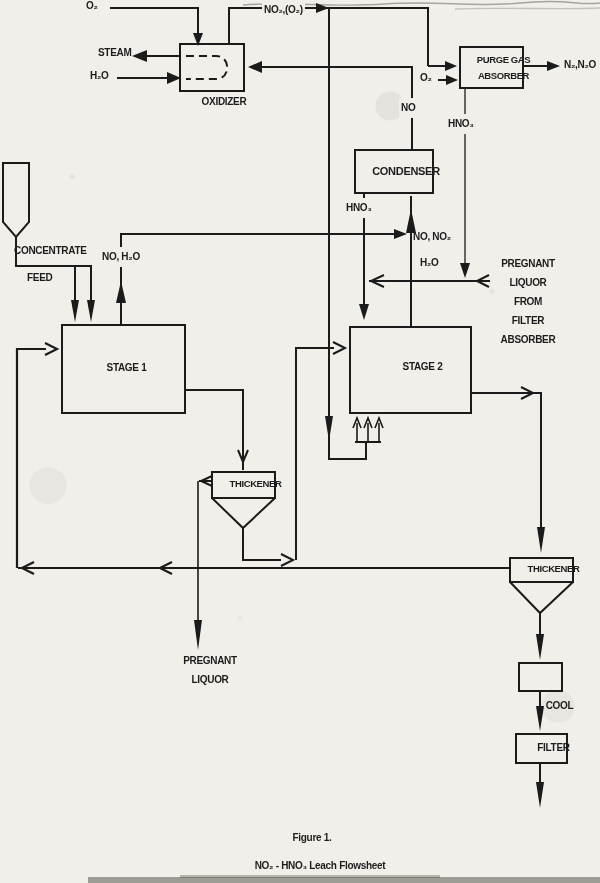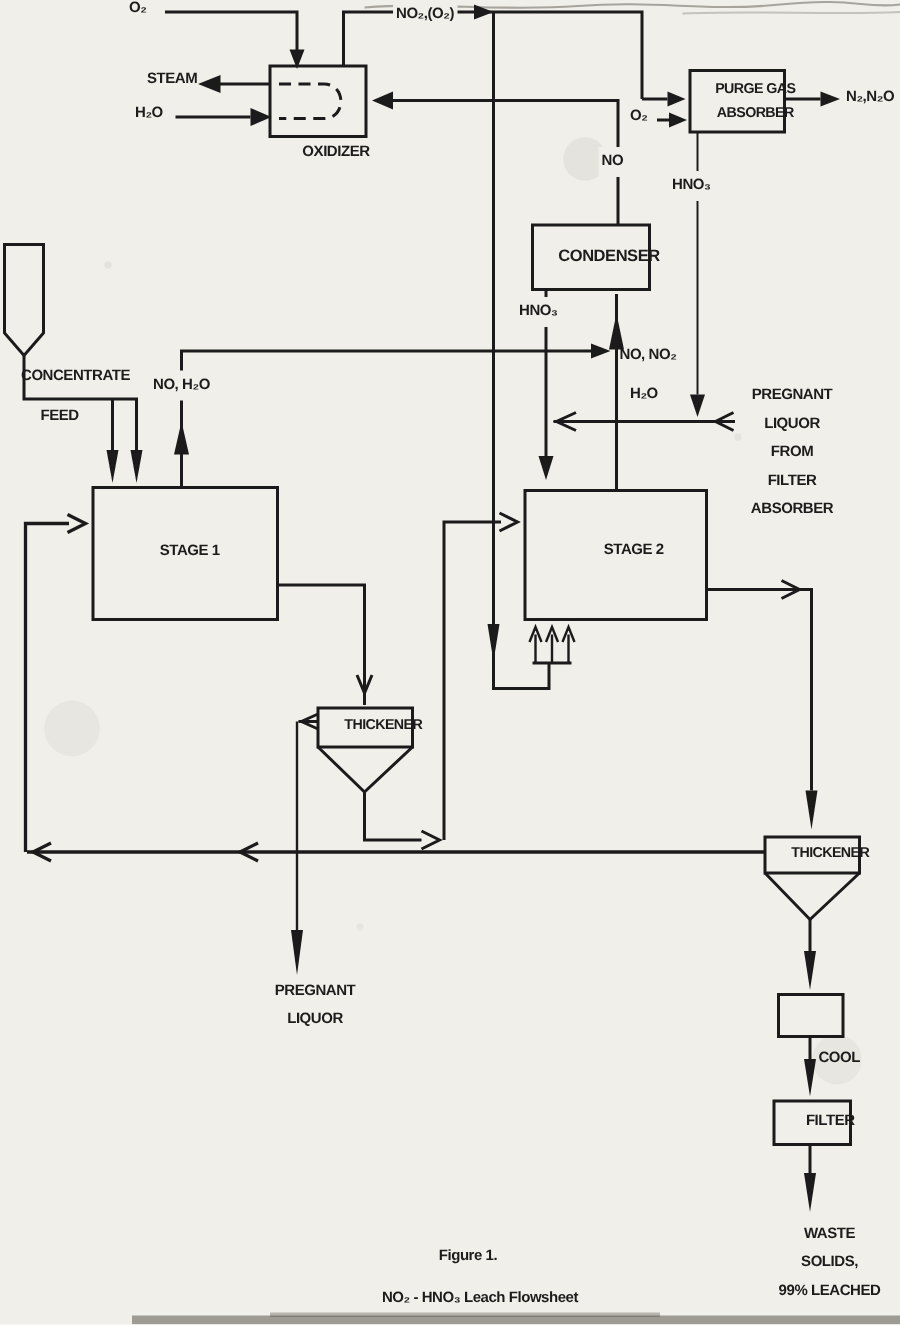--- a/index.html
+++ b/index.html
@@ -242,22 +242,17 @@
   <div class="lbl ctr sm" style="left:510px;top:563px;width:63px">THICKENER</div>
 
   <div class="lbl ctr blk" style="left:160px;top:651px;width:76px">
     <div>PREGNANT</div>
     <div>LIQUOR</div>
   </div>
 
   <div class="lbl ctr" style="left:519px;top:700px;width:57px">COOL</div>
   <div class="lbl ctr" style="left:516px;top:742px;width:51px">FILTER</div>
 
-  <div class="lbl ctr blk" style="left:495px;top:813px;width:92px">
-    <div>WASTE</div>
-    <div>SOLIDS,</div>
-    <div>99% LEACHED</div>
-  </div>
 
   <div class="lbl ctr" style="left:255px;top:832px;width:90px">Figure 1.</div>
   <div class="lbl ctr" style="left:228px;top:860px;width:160px">NO₂ - HNO₃ Leach Flowsheet</div>
 
 </div>
 
 </body></html>

